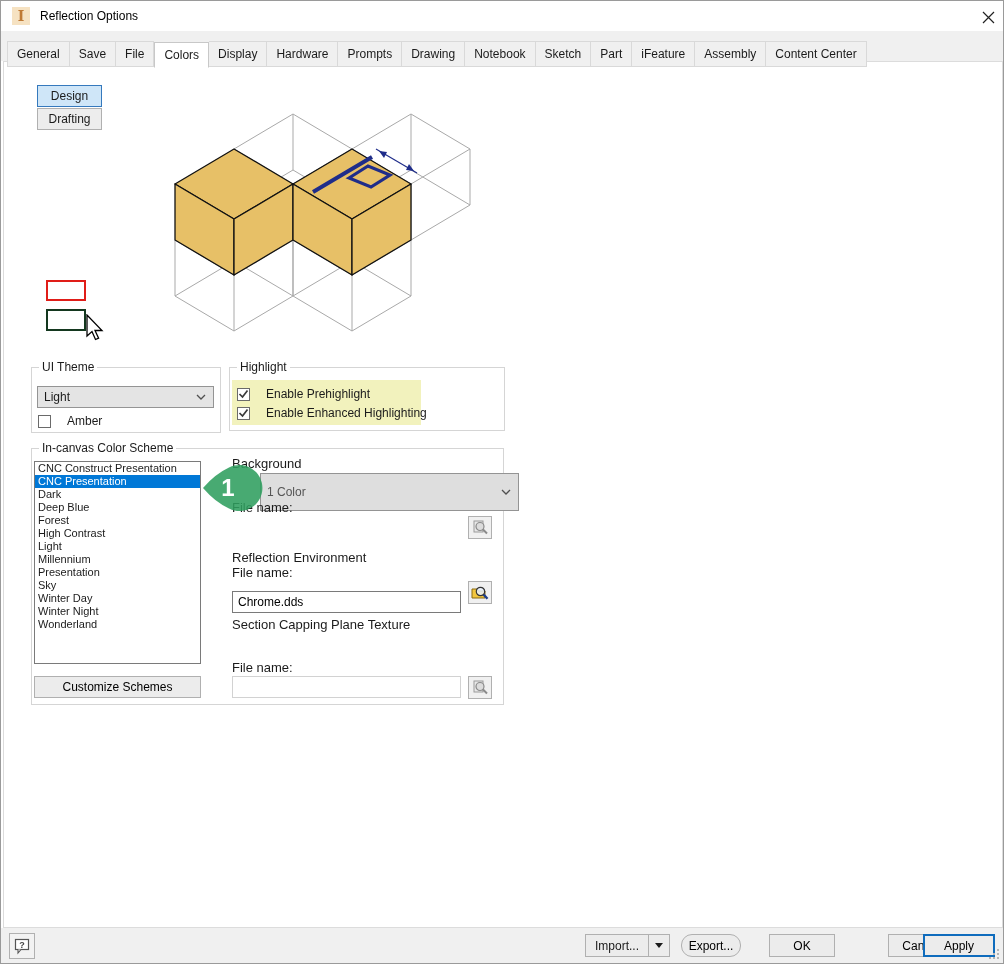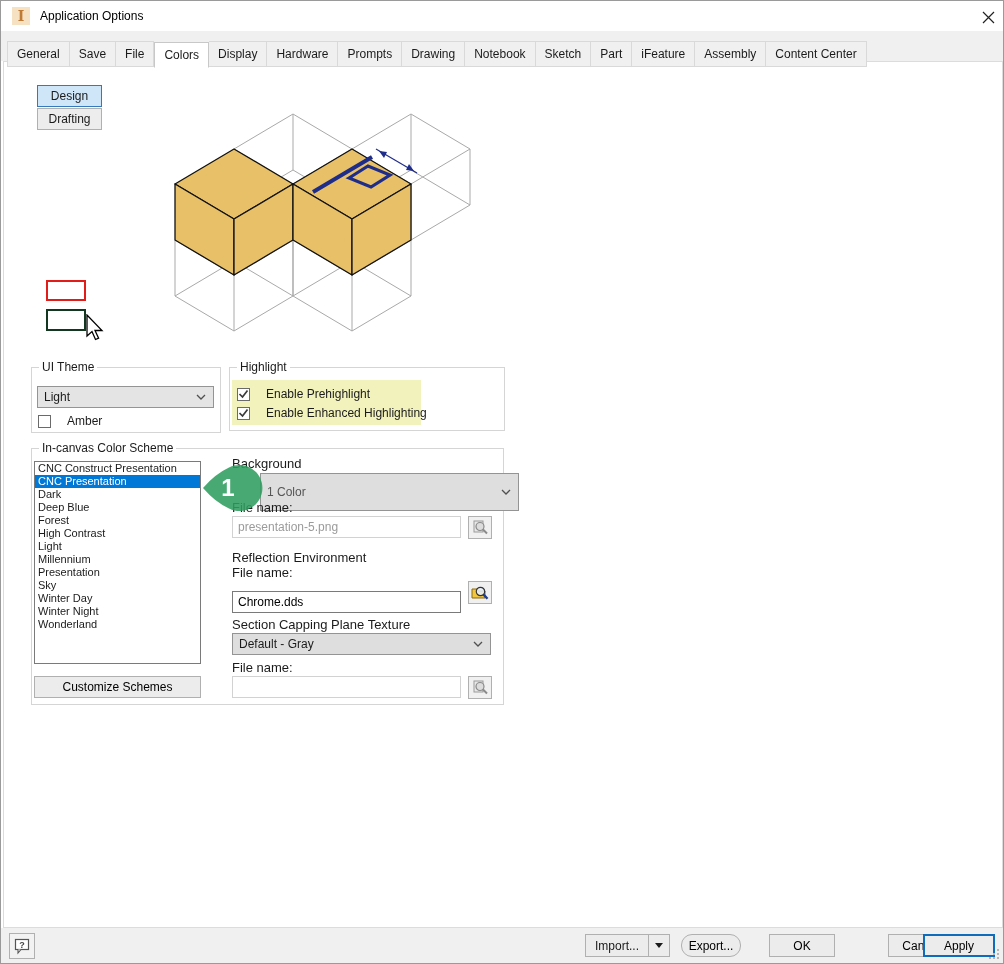--- a/index.html
+++ b/index.html
@@ -97,21 +97,21 @@
   #cursor-svg { position:absolute; left:85px; top:313px; z-index:7; }
   #resize-grip { position:absolute; right:2px; bottom:2px; }
 </style>
 </head>
 <body>
 
 <div id="window">
 
   <div id="titlebar">
     <div id="app-icon">I</div>
-    <div id="title-text">Application Options</div>
+    <div id="title-text">Reflection Options</div>
     <div id="close-btn">
       <svg width="13" height="13" viewBox="0 0 13 13">
           <path d="M1,1 L12,12 M12,1 L1,12" stroke="#222" stroke-width="1.2" fill="none"></path>
         </svg>
     </div>
   </div>
 
   <div id="tabstrip-bg"></div>
   <div id="tabs">
     <div class="tab">General</div>
@@ -228,47 +228,40 @@
   <button class="win-btn" id="btn-customize">Customize Schemes</button>
 
   <div class="field-label" style="left:231px; top:455px;">Background</div>
   <div class="dropdown" id="dd-background">
     <span>1 Color</span>
     <svg class="chev" width="10" height="6" viewBox="0 0 10 6">
         <polyline points="1,1 5,5 9,1" fill="none" stroke="#505050" stroke-width="1.3"></polyline>
       </svg>
   </div>
   <div class="field-label" style="left:231px; top:499px;">File name:</div>
-  <input class="text-input disabled" style="left: 231px; top: 515px;" value="presentation-5.png">
   <div class="browse-btn" style="left:467px; top:515px;">
     <svg width="17" height="17" viewBox="0 0 17 17">
       <rect x="2" y="2" width="9" height="11" fill="#e8e8e8" stroke="#9a9a9a"></rect>
       <circle cx="8" cy="7.5" r="4" fill="#dcdcdc" stroke="#8a8a8a" stroke-width="1.2"></circle>
       <line x1="11" y1="10.5" x2="15" y2="14.5" stroke="#8a8a8a" stroke-width="2"></line>
     </svg>
   </div>
 
   <div class="field-label" style="left:231px; top:549px;">Reflection Environment</div>
   <div class="field-label" style="left:231px; top:564px;">File name:</div>
   <input class="text-input" style="left: 231px; top: 580px; margin-top: 10px;" value="Chrome.dds">
   <div class="browse-btn" style="left:467px; top:580px;">
     <svg width="18" height="17" viewBox="0 0 18 17">
       <path d="M1,5 L6,5 L7.5,7 L14,7 L14,14 L1,14 Z" fill="#f2c63e" stroke="#8a6a10"></path>
       <circle cx="9.5" cy="7.5" r="4.2" fill="#e8f0fb" fill-opacity="0.85" stroke="#333" stroke-width="1.2"></circle>
       <line x1="12.6" y1="10.6" x2="16.5" y2="14.8" stroke="#1f3f8a" stroke-width="2.4"></line>
     </svg>
   </div>
 
   <div class="field-label" style="left:231px; top:616px;">Section Capping Plane Texture</div>
-  <div class="dropdown" id="dd-section">
-    <span>Default - Gray</span>
-    <svg class="chev" width="10" height="6" viewBox="0 0 10 6">
-        <polyline points="1,1 5,5 9,1" fill="none" stroke="#505050" stroke-width="1.3"></polyline>
-      </svg>
-  </div>
   <div class="field-label" style="left:231px; top:659px;">File name:</div>
   <input class="text-input disabled" style="left: 231px; top: 675px;" value="">
   <div class="browse-btn" style="left:467px; top:675px;">
     <svg width="17" height="17" viewBox="0 0 17 17">
       <rect x="2" y="2" width="9" height="11" fill="#e8e8e8" stroke="#9a9a9a"></rect>
       <circle cx="8" cy="7.5" r="4" fill="#dcdcdc" stroke="#8a8a8a" stroke-width="1.2"></circle>
       <line x1="11" y1="10.5" x2="15" y2="14.5" stroke="#8a8a8a" stroke-width="2"></line>
     </svg>
   </div>
 

